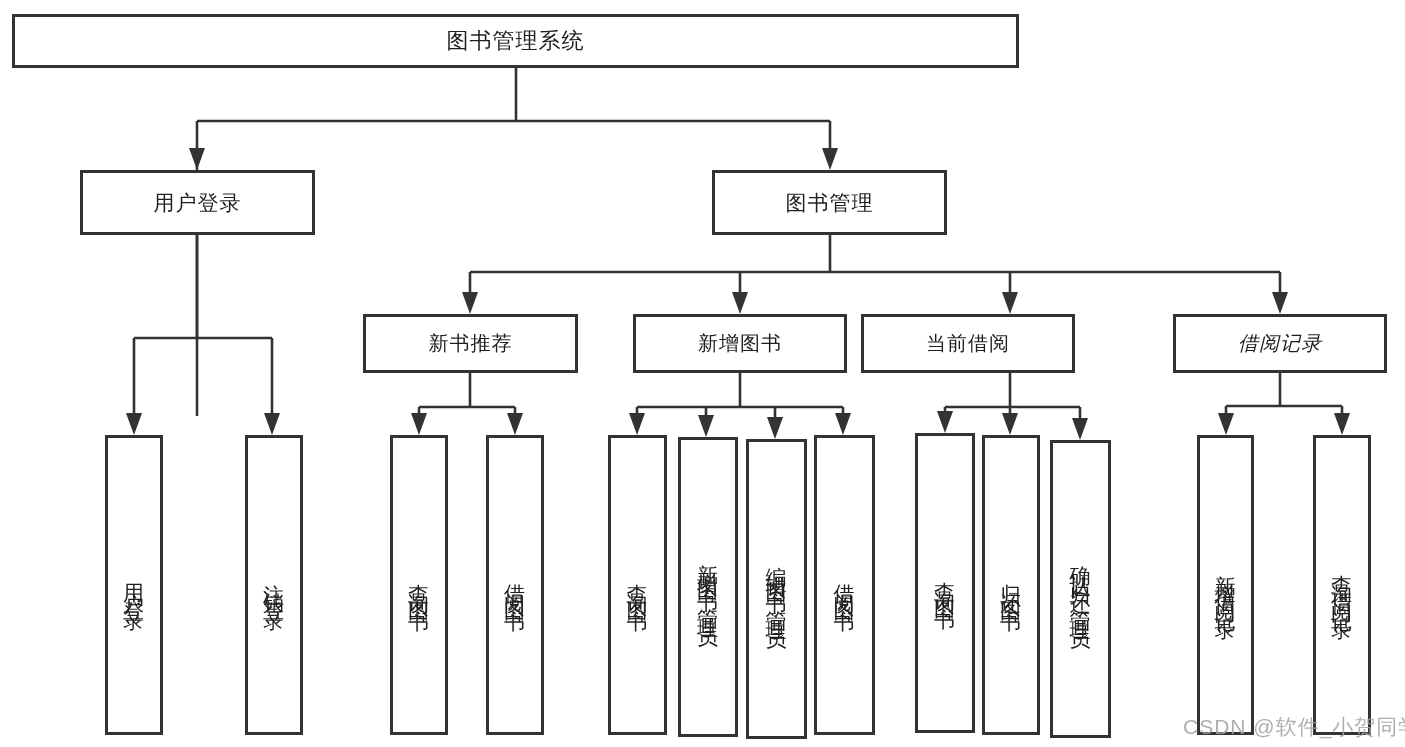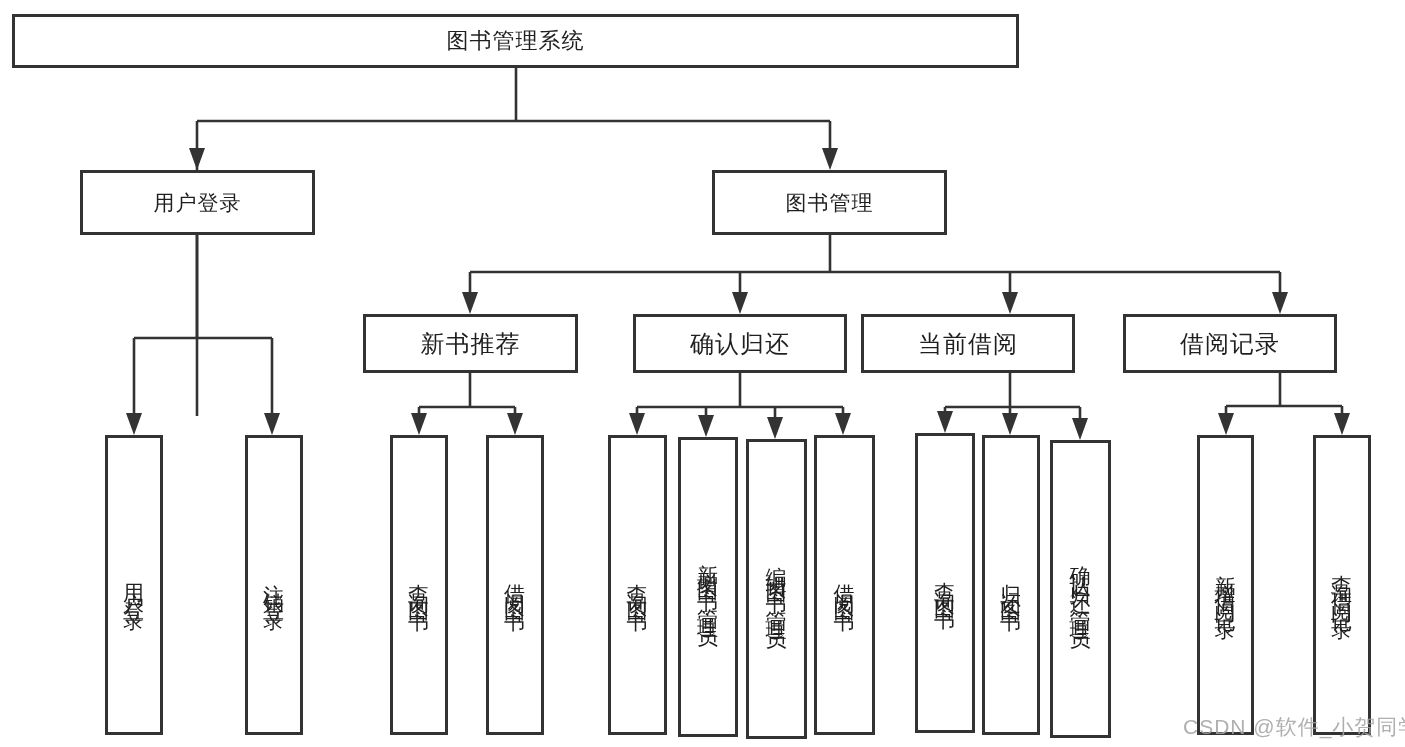--- a/index.html
+++ b/index.html
@@ -18,21 +18,21 @@
     border: 3px solid #333333;
     background: #ffffff;
     display: flex;
     align-items: center;
     justify-content: center;
     color: #1f1f1f;
     z-index: 2;
   }
   .node.title  { font-size: 22px; letter-spacing: 1px; }
   .node.branch { font-size: 21px; letter-spacing: 1px; }
-  .node.section{ font-size: 24px; letter-spacing: 1px; }
+  .node.section{ font-size: 20px; letter-spacing: 1px; }
   .leaf {
     position: absolute;
     box-sizing: border-box;
     border: 3px solid #333333;
     background: #ffffff;
     display: flex;
     align-items: center;
     justify-content: center;
     z-index: 2;
     top: 435px;
@@ -112,26 +112,26 @@
     <span>用户登录</span>
   </div>
   <div class="node branch" style="left:712px; top:170px; width:235px; height:65px;">
     <span>图书管理</span>
   </div>
 
   <div class="node section" style="left:363px; top:314px; width:215px; height:59px;">
     <span>新书推荐</span>
   </div>
   <div class="node section" style="left:633px; top:314px; width:214px; height:59px;">
-    <span>确认归还</span>
+    <span>新增图书</span>
   </div>
   <div class="node section" style="left:861px; top:314px; width:214px; height:59px;">
     <span>当前借阅</span>
   </div>
-  <div class="node section" style="left:1123px; top:314px; width:214px; height:59px;">
+  <div class="node section" style="left:1173px; top:314px; width:214px; height:59px;font-style:italic;">
     <span>借阅记录</span>
   </div>
 
   <div class="leaf" style="left:105px;">
     <span>用户登录</span>
   </div>
   <div class="leaf" style="left:245px;">
     <span>注销登录</span>
   </div>
 

